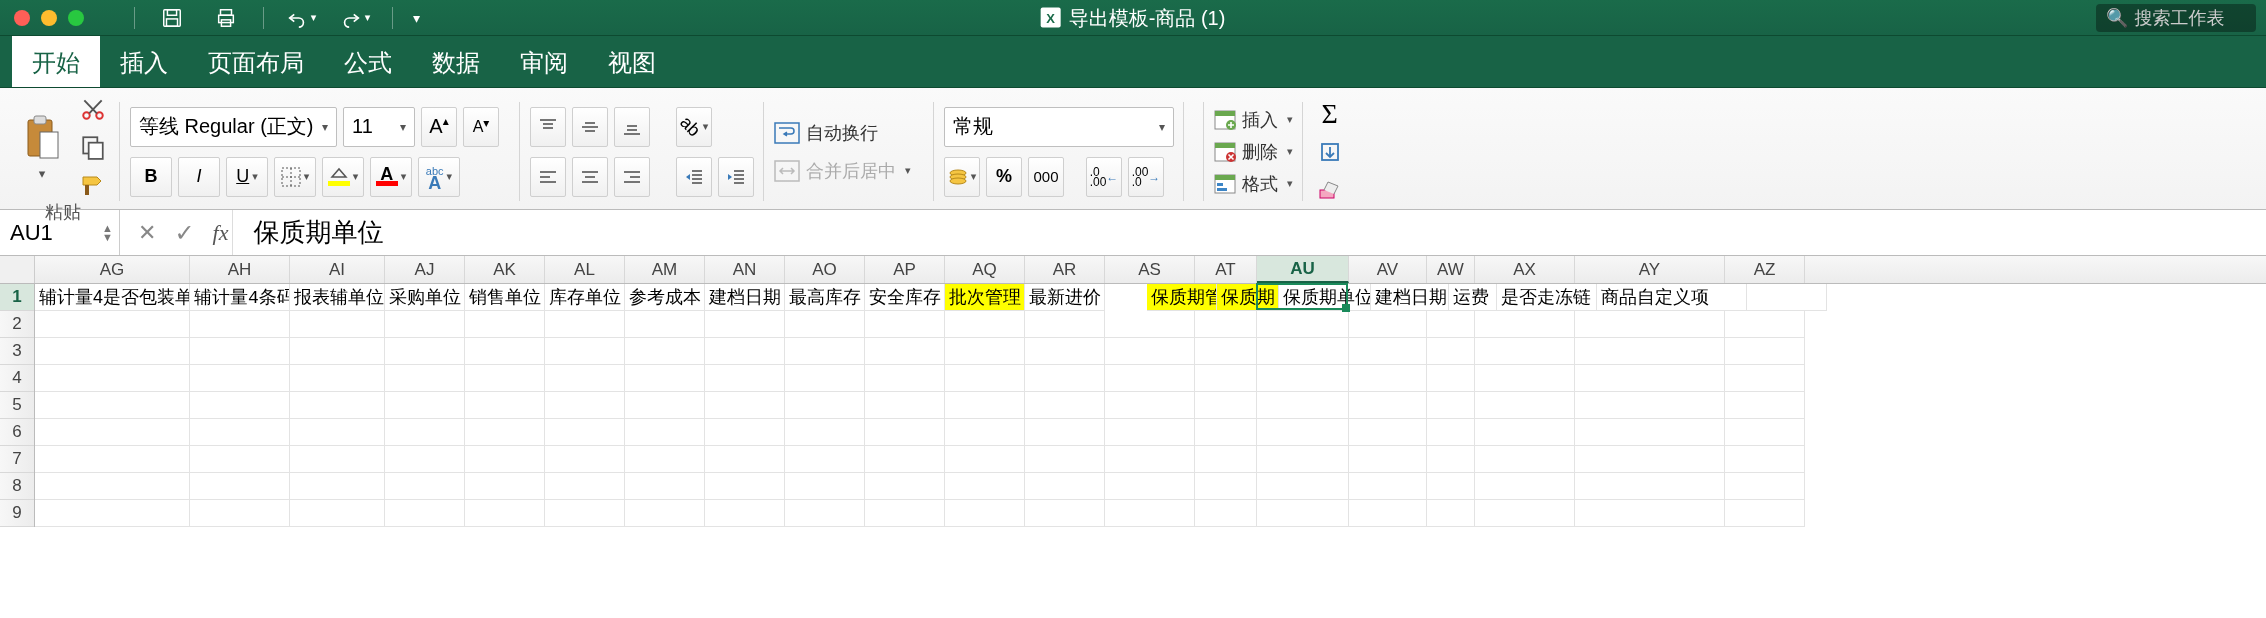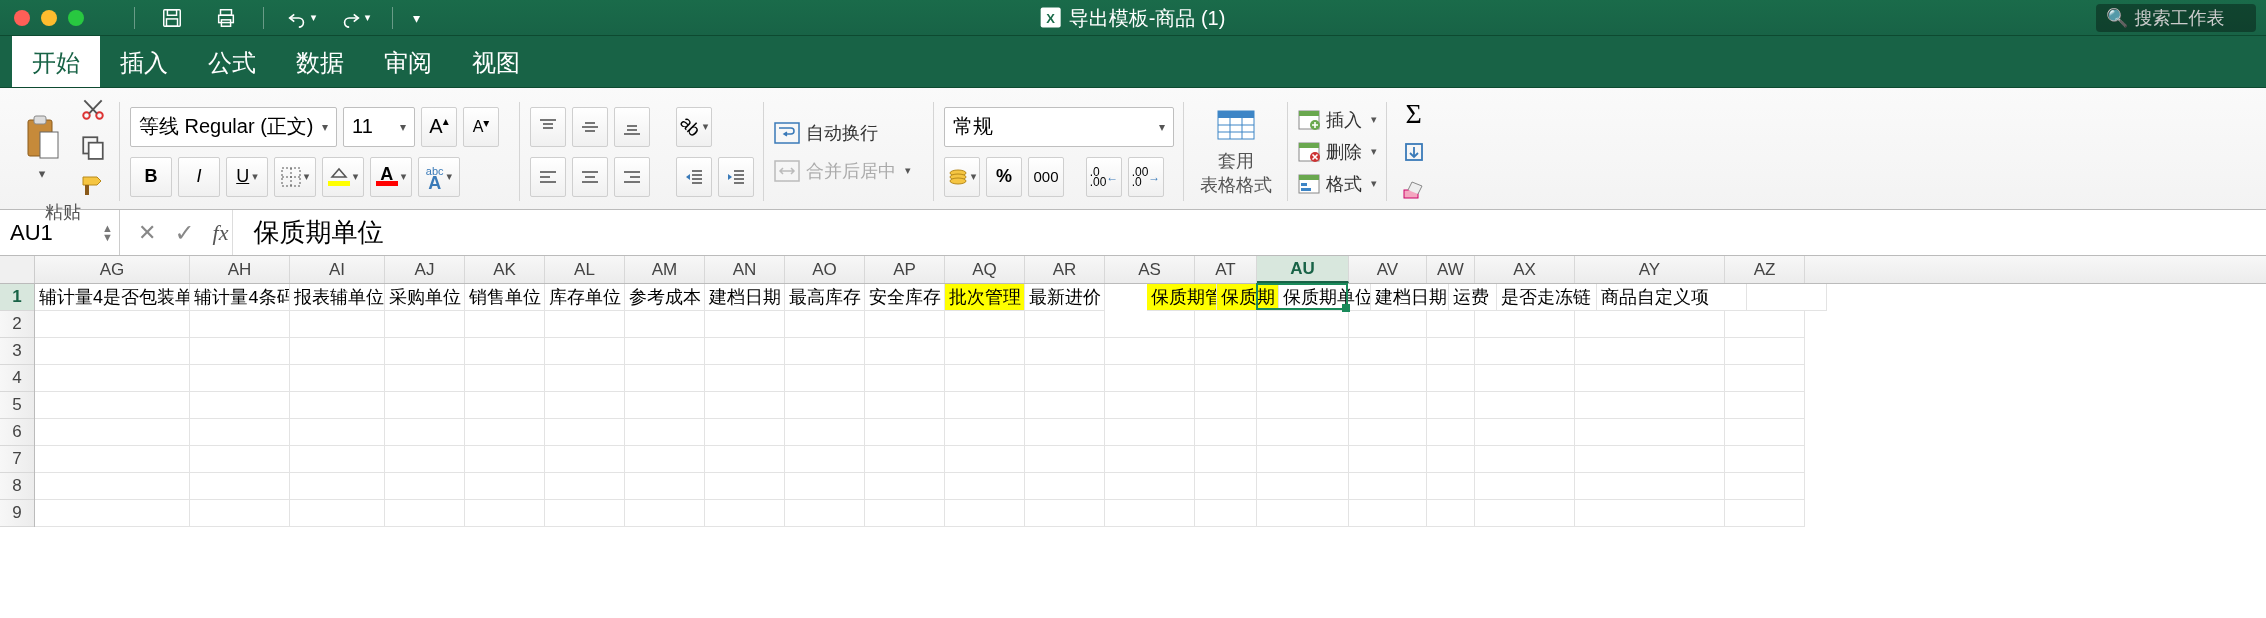--- a/index.html
+++ b/index.html
@@ -122,20 +122,21 @@
   </div>
   <div class="searchbox">
     <span style="margin-right:6px;">🔍</span>
     <input placeholder="搜索工作表" style="">
   </div>
 </div>
 
 <div class="tabbar" id="tabbar">
     <div class="tab active">开始</div>
     <div class="tab">插入</div>
+    <div class="tab">页面布局</div>
     <div class="tab">公式</div>
     <div class="tab">数据</div>
     <div class="tab">审阅</div>
     <div class="tab">视图</div>
   </div>
 
 <div class="ribbon">
 
   <div class="group">
     <div class="gl">
@@ -357,32 +358,20 @@
       <div class="fmtbtn small" style="font-size:12px;line-height:10px;">
             <div>.00<br>.0</div>
             <span style="color:#3a7ab8;">→</span>
           </div>
     </div>
    </div>
   </div>
 
   <div class="group">
     <div class="gl" style="gap:18px;">
-      <div class="bigbtn">
-        <svg width="40" height="40" viewBox="0 0 40 40">
-            <rect x="2" y="6" width="36" height="28" fill="#fff" stroke="#3d85c6"></rect>
-            <rect x="2" y="6" width="36" height="7" fill="#3d85c6"></rect>
-            <line x1="2" y1="20" x2="38" y2="20" stroke="#3d85c6"></line>
-            <line x1="2" y1="27" x2="38" y2="27" stroke="#3d85c6"></line>
-            <line x1="14" y1="6" x2="14" y2="34" stroke="#3d85c6"></line>
-            <line x1="26" y1="6" x2="26" y2="34" stroke="#3d85c6"></line>
-          </svg>
-        <span class="glabel" style="white-space:pre">套用
-表格格式</span>
-      </div>
     </div>
   </div>
 
   <div class="group">
    <div style="display:flex;flex-direction:column;justify-content:center;flex:1;gap:8px;">
      <div class="minirow">
           <svg width="22" height="20" viewBox="0 0 22 20">
             <rect x="1" y="1" width="20" height="18" fill="#fff" stroke="#888"></rect>
             <rect x="1" y="1" width="20" height="5" fill="#6aa84f"></rect>
             <circle cx="17" cy="15" r="5" fill="#6aa84f"></circle>

